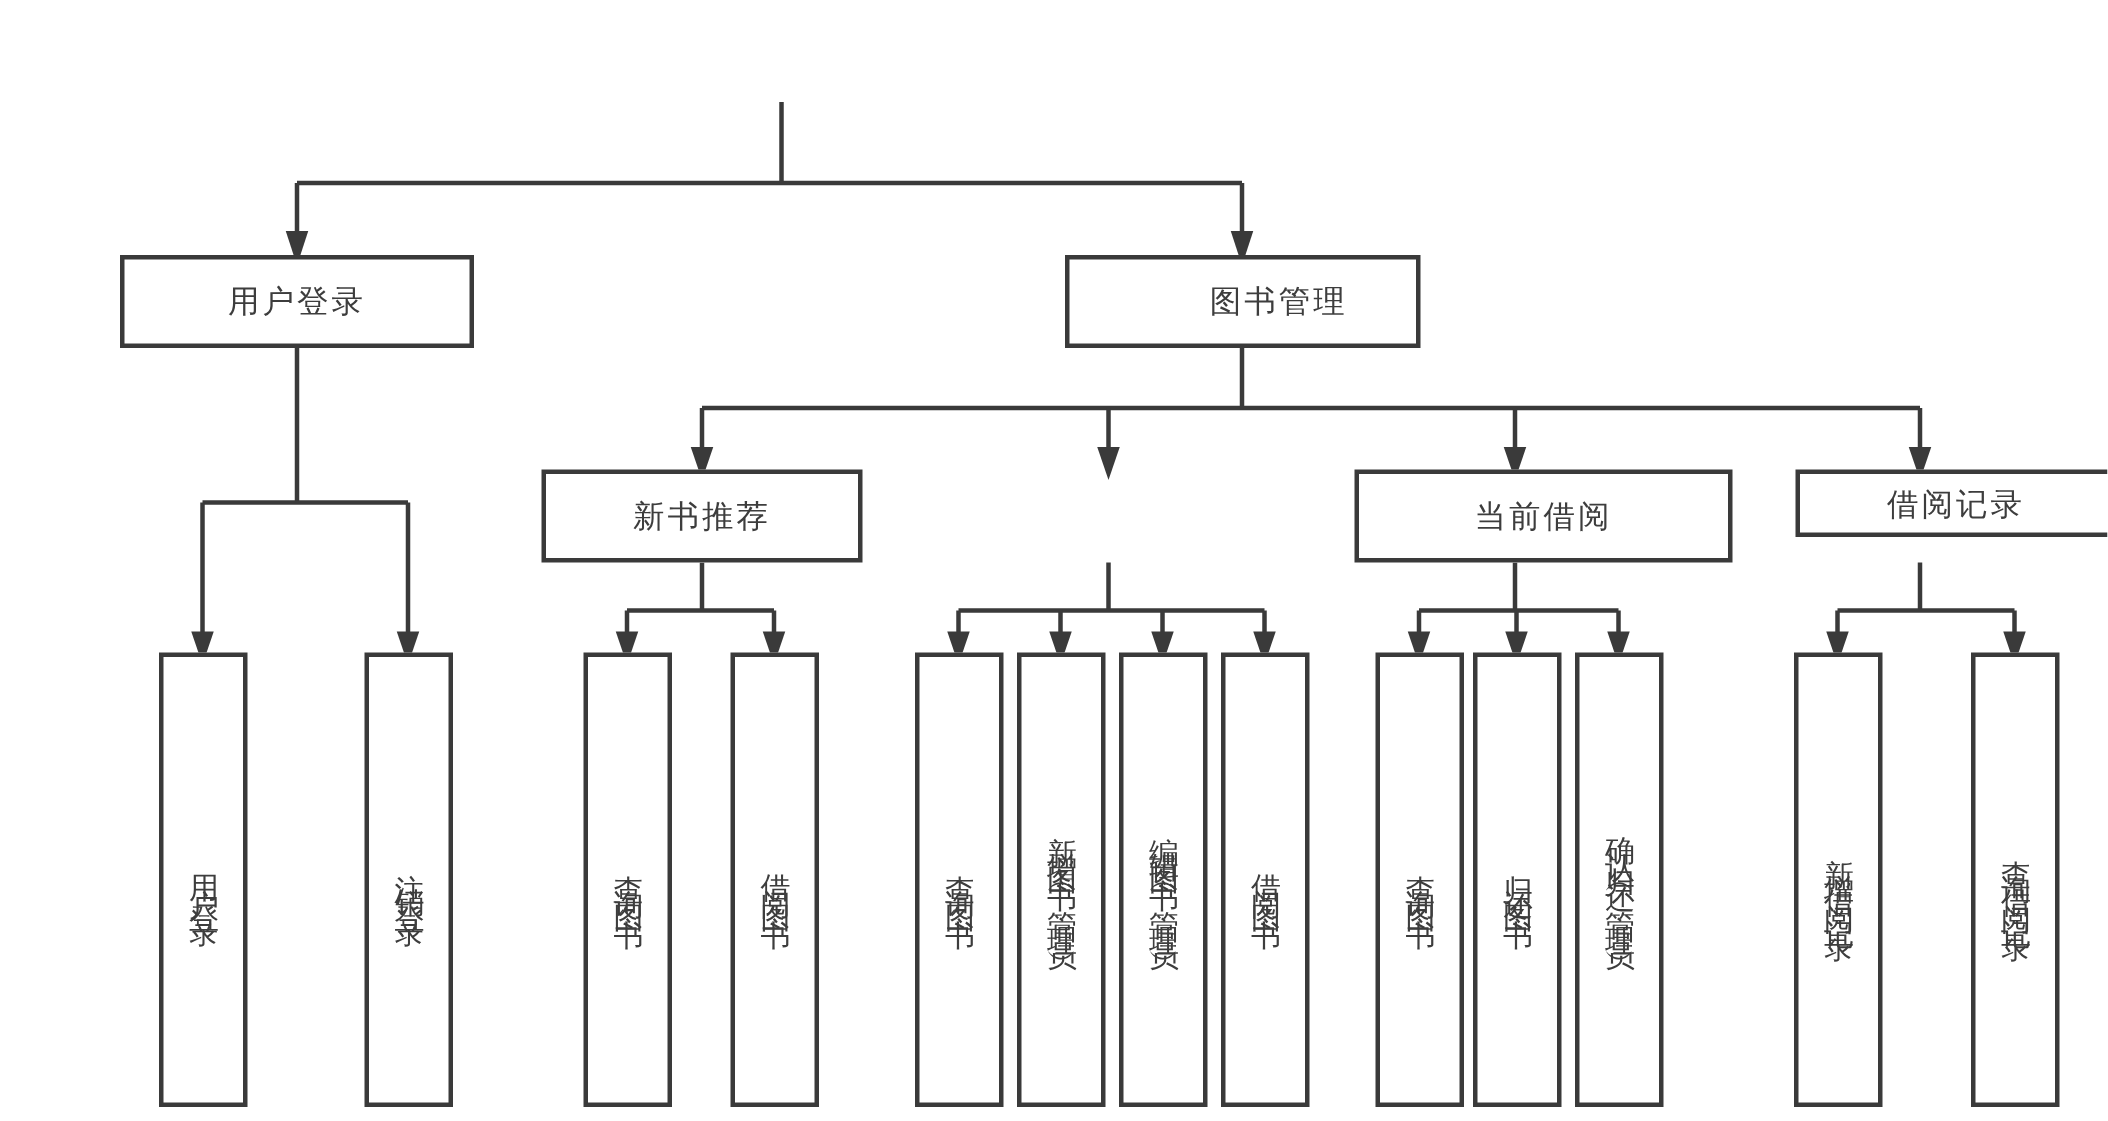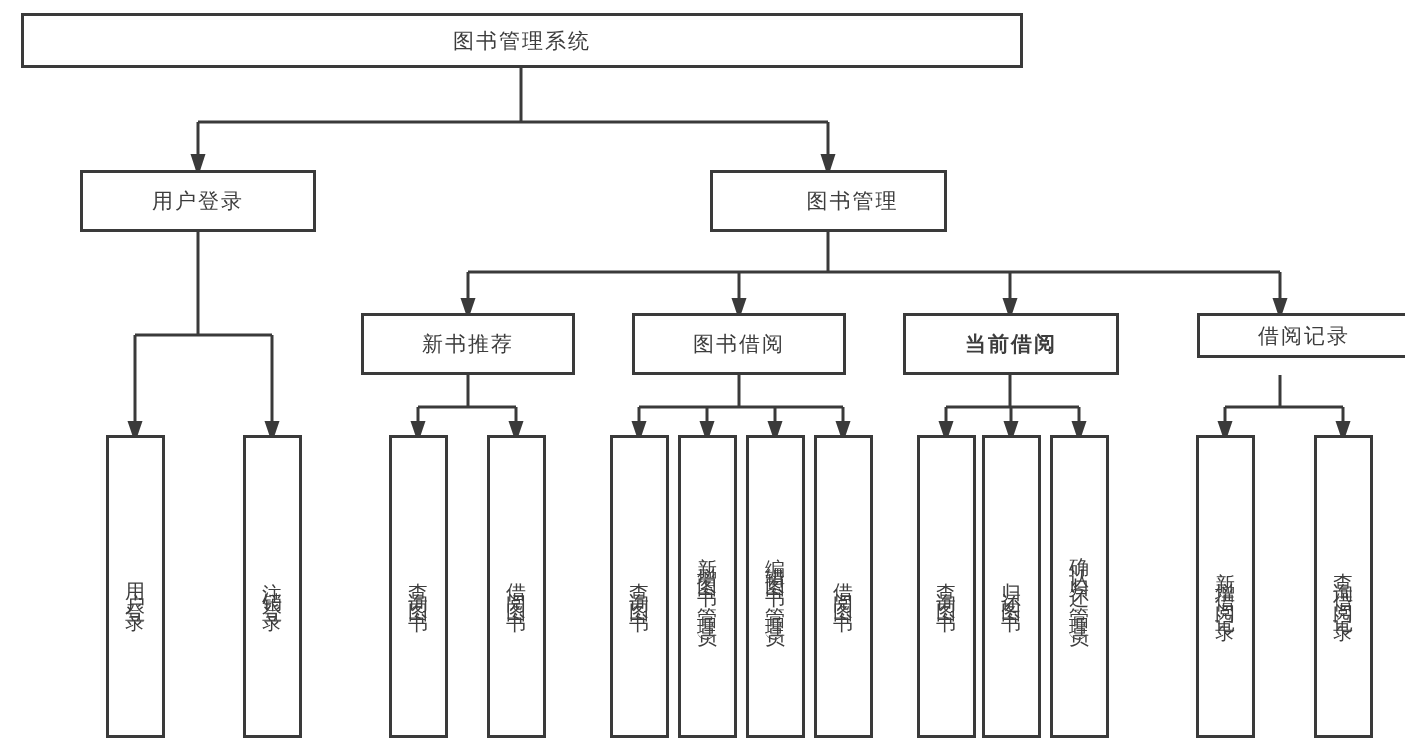--- a/index.html
+++ b/index.html
@@ -102,38 +102,32 @@
       <polygon points="767.5,421 782.5,421 775,443"></polygon>
       <polygon points="835.5,421 850.5,421 843,443"></polygon>
       <polygon points="938.5,421 953.5,421 946,443"></polygon>
       <polygon points="1003.5,421 1018.5,421 1011,443"></polygon>
       <polygon points="1071.5,421 1086.5,421 1079,443"></polygon>
       <polygon points="1217.5,421 1232.5,421 1225,443"></polygon>
       <polygon points="1335.5,421 1350.5,421 1343,443"></polygon>
     </g>
   </svg>
 
-  <div class="box" style="left:21px;top:13px;width:1002px;height:55px;">
-    <span class="h-label">图书管理系统</span>
-  </div>
 
   <div class="box" style="left:80px;top:170px;width:236px;height:62px;">
     <span class="h-label">用户登录</span>
   </div>
   <div class="box" style="left:710px;top:170px;width:237px;height:62px;padding-left:48px;">
     <span class="h-label">图书管理</span>
   </div>
 
   <div class="box" style="left:361px;top:313px;width:214px;height:62px;font-family:Liberation Mono, monospace;">
     <span class="h-label">新书推荐</span>
   </div>
-  <div class="box" style="left:632px;top:313px;width:214px;height:62px;">
-    <span class="h-label">图书借阅</span>
-  </div>
-  <div class="box" style="left:903px;top:313px;width:216px;height:62px;font-weight:bold;">
+  <div class="box" style="left:903px;top:313px;width:252px;height:62px;">
     <span class="h-label">当前借阅</span>
   </div>
   <div class="box" style="left:1173px;top:313px;width:214px;height:45px;margin-left:24px;">
     <span class="h-label">借阅记录</span>
   </div>
 
   <div class="box" style="left:106px;top:435px;width:59px;height:303px;">
     <span class="v-label">用户登录</span>
   </div>
   <div class="box" style="left:243px;top:435px;width:59px;height:303px;">

